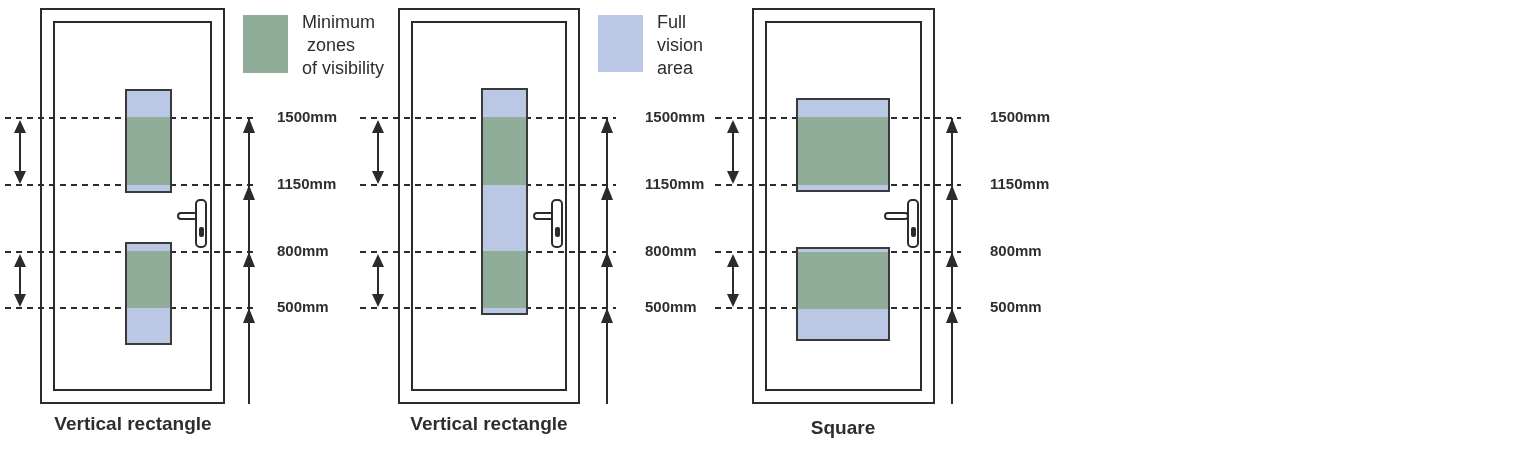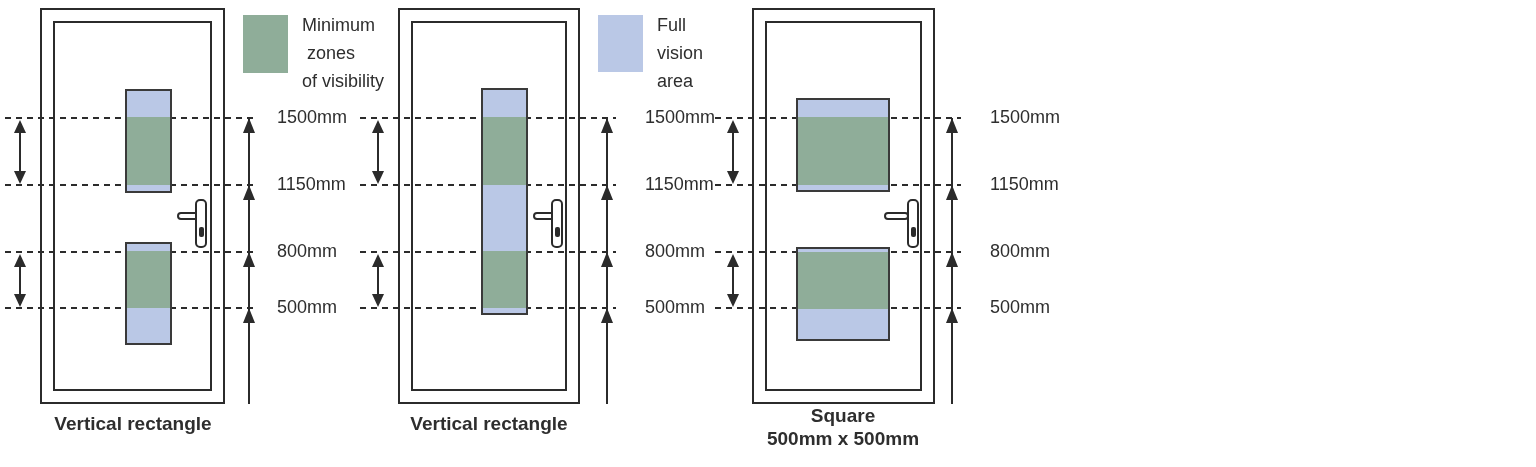--- a/index.html
+++ b/index.html
@@ -25,26 +25,26 @@
   .varrow::after{content:"";position:absolute;bottom:0;left:0;width:0;height:0;
     border-left:6px solid transparent;border-right:6px solid transparent;
     border-top:13px solid var(--line,#2b2b2b);}
   .varrow .stem{position:absolute;left:5px;top:4px;bottom:4px;width:2px;background:var(--line,#2b2b2b);}
   
   .measure{position:absolute;width:2px;background:var(--line,#2b2b2b);}
   .tri-up{position:absolute;width:0;height:0;
     border-left:6px solid transparent;border-right:6px solid transparent;
     border-bottom:15px solid var(--line,#2b2b2b);}
   
-  .dim-label{position:absolute;font-size:18px;font-weight:400;line-height:18px;width:70px;}
+  .dim-label{position:absolute;font-size:15px;font-weight:700;line-height:18px;width:70px;}
   
   .caption{position:absolute;width:210px;text-align:center;font-size:19px;line-height:23px;font-weight:bold;}
   
   .legend-swatch{position:absolute;}
-  .legend-text{position:absolute;font-size:18px;line-height:28px;white-space:pre;}
+  .legend-text{position:absolute;font-size:18px;line-height:23px;white-space:pre;}
   
   .lever{position:absolute;height:8px;border:2px solid var(--line,#2b2b2b);border-radius:4px;background:#fff;box-sizing:border-box;}
   .plate{position:absolute;width:12px;height:49px;border:2px solid var(--line,#2b2b2b);border-radius:5px;background:#fff;box-sizing:border-box;}
   .keyhole{position:absolute;width:5px;height:10px;border-radius:2px;background:var(--line,#2b2b2b);}
 </style>
 </head>
 <body>
 
 <div class="canvas">
 
@@ -194,19 +194,18 @@
     <div class="tri-up" style="left:946px;top:118px;"></div>
     <div class="tri-up" style="left:946px;top:185px;"></div>
     <div class="tri-up" style="left:946px;top:252px;"></div>
     <div class="tri-up" style="left:946px;top:308px;"></div>
 
     <div class="dim-label" style="left:990px;top:108px;">1500mm</div>
     <div class="dim-label" style="left:990px;top:175px;">1150mm</div>
     <div class="dim-label" style="left:990px;top:242px;">800mm</div>
     <div class="dim-label" style="left:990px;top:298px;">500mm</div>
 
-    <div class="caption" style="left:738px;top:404px;">
+    <div class="caption" style="left:738px;top:416px;">
       <div>Square</div>
-      <div>500mm x 500mm</div>
     </div>
   </div>
 
 </div>
 
 </body></html>

